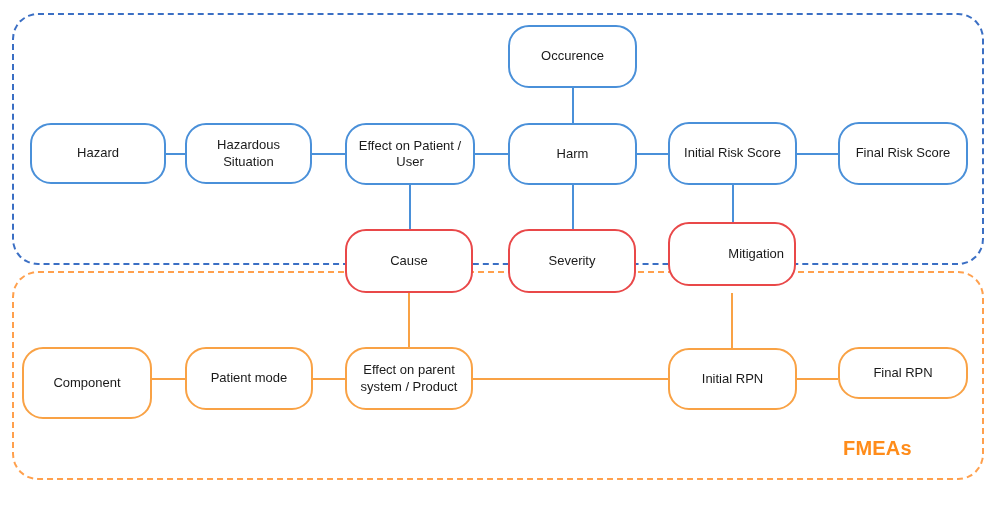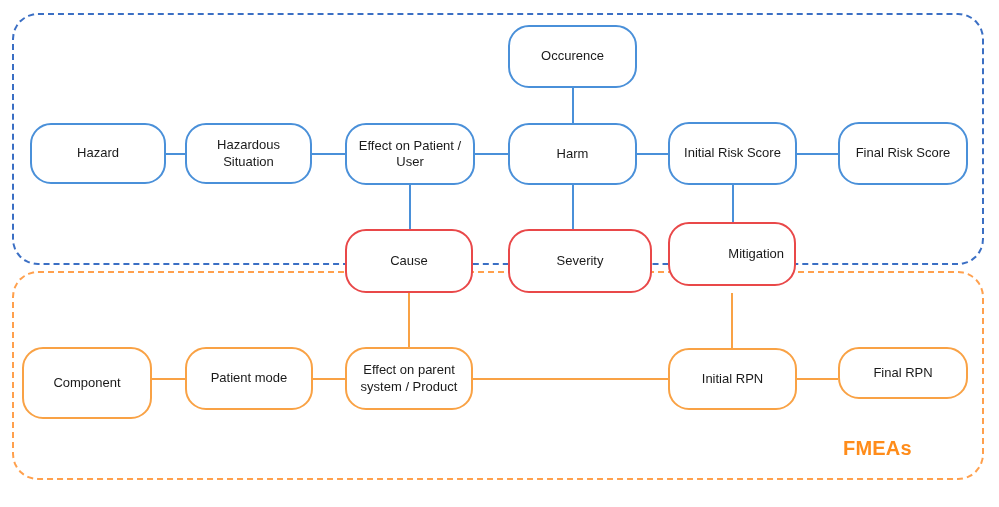--- a/index.html
+++ b/index.html
@@ -111,21 +111,21 @@
       </div>
       <div class="node blue" style="left: 668px; top: 122px; width: 129px; height: 63px;">
         <span>Initial Risk Score</span>
       </div>
       <div class="node blue" style="left: 838px; top: 122px; width: 130px; height: 63px;">
         <span>Final Risk Score</span>
       </div>
       <div class="node red" style="left: 345px; top: 229px; width: 128px; height: 64px;">
         <span>Cause</span>
       </div>
-      <div class="node red" style="left: 508px; top: 229px; width: 144px; height: 64px;">
+      <div class="node red" style="left: 508px; top: 229px; width: 128px; height: 64px;">
         <span>Severity</span>
       </div>
       <div class="node red" style="left: 668px; top: 222px; width: 128px; height: 64px; justify-content: flex-end;">
         <span>Mitigation</span>
       </div>
       <div class="node orange" style="left: 22px; top: 347px; width: 130px; height: 72px;">
         <span>Component</span>
       </div>
       <div class="node orange" style="left: 185px; top: 347px; width: 128px; height: 63px;">
         <span>Patient mode</span>

